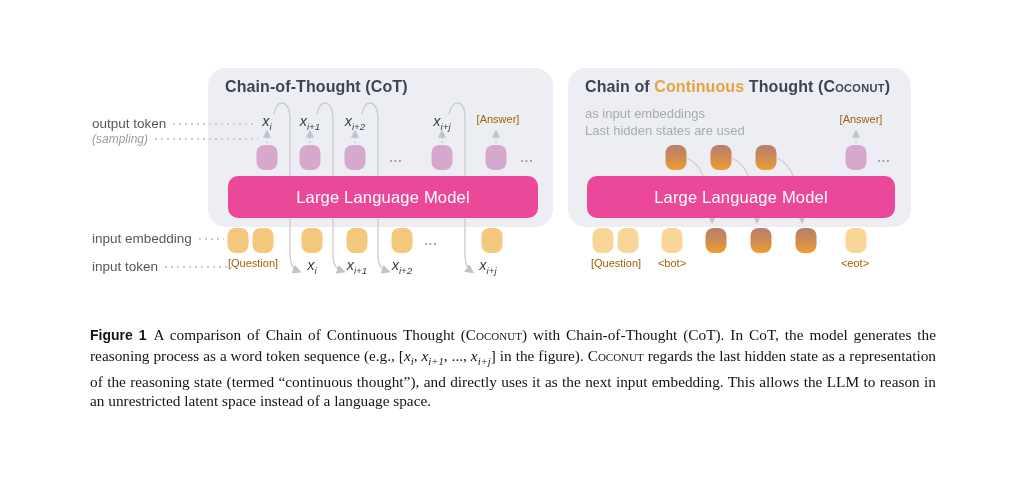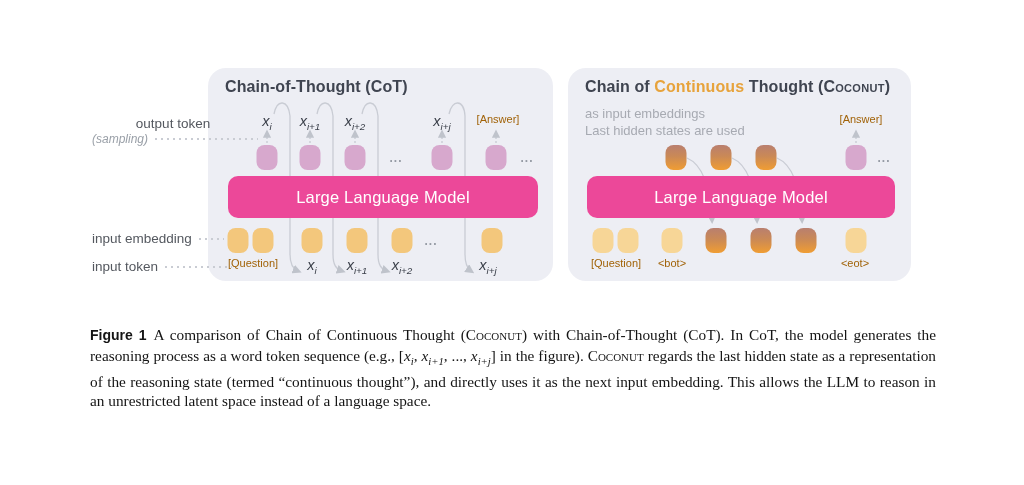--- a/index.html
+++ b/index.html
@@ -1,19 +1,19 @@
 <!DOCTYPE html>
 <html><head>
 <meta charset="utf-8">
 <style>
   html,body{margin:0;padding:0;background:#fff;}
   .stage{position:relative;width:1024px;height:485px;background:#ffffff;overflow:hidden;
          font-family:"Liberation Sans",sans-serif;}
   
-  .panel{position:absolute;top:68px;height:213px;background:#edeef4;border-radius:18px;}
+  .panel{position:absolute;top:68px;height:159px;background:#edeef4;border-radius:18px;}
   .panel-left{left:208px;width:345px;}
   .panel-right{left:568px;width:343px;}
   .panel svg.arcs{position:absolute;left:0;top:0;z-index:1;}
   .panel-title{position:absolute;left:17px;top:10px;font-size:16px;font-weight:700;
                color:#3f4450;z-index:2;white-space:nowrap;letter-spacing:.1px;}
   .hl-orange{color:#e7a33c;}
   .smallcaps{font-variant:small-caps;letter-spacing:.3px;}
   .subtitle{position:absolute;left:17px;top:37px;font-size:13px;line-height:17px;
             color:#a7aab2;z-index:2;}
   .llm{position:absolute;top:108px;height:42px;background:#ec4899;border-radius:10px;
@@ -53,21 +53,21 @@
   .cap-sc{font-variant:small-caps;}
   .cap-m i{font-style:italic;}
   .cap-m sub{font-size:.7em;}
   .cap-m sub i{font-style:italic;}
 </style>
 </head>
 <body>
 
 <div class="stage">
 
-  <div class="siderow" style="left:92px;top:116px;width:162px;flex-direction:column;">
+  <div class="siderow" style="left:92px;top:116px;width:162px;">
     <span class="lbl">output token</span>
     <div class="leader"></div>
   </div>
   <div class="siderow" style="left:92px;top:132px;width:166px;">
     <span class="lbl ital">(sampling)</span>
     <div class="leader"></div>
   </div>
   <div class="siderow" style="left:92px;top:231px;width:132px;">
     <span class="lbl">input embedding</span>
     <div class="leader"></div>

